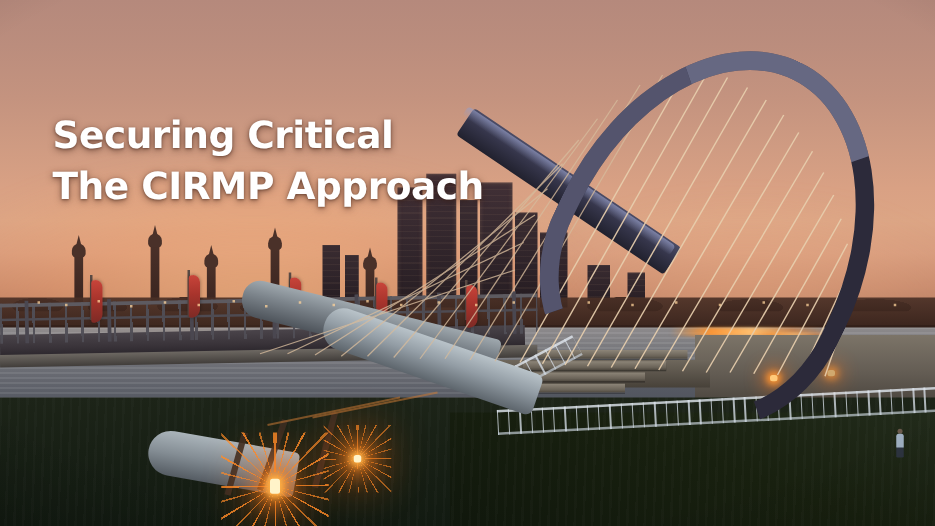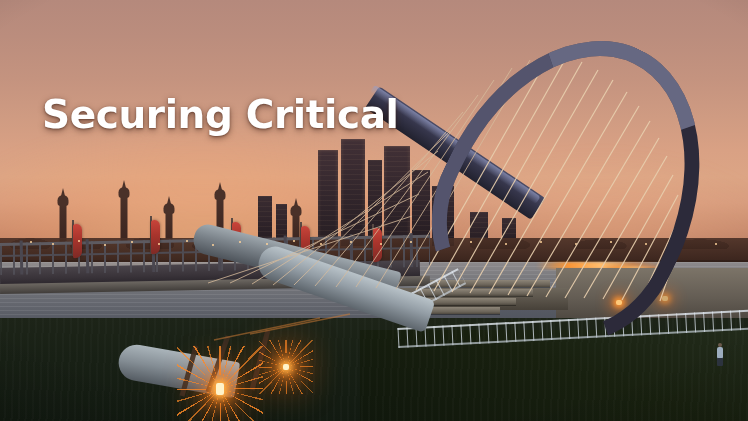--- a/index.html
+++ b/index.html
@@ -290,21 +290,21 @@
     position:absolute;inset:0;pointer-events:none;
     background:radial-gradient(ellipse 120% 110% at 50% 42%, rgba(0,0,0,0) 52%, rgba(0,0,0,.38) 100%);
   }
 
   
   .title{
     position:absolute;left:42px;top:68px;width:520px;
     color:#ffffff;
     font-family:"DejaVu Sans","Liberation Sans",sans-serif;
     font-weight:700;
-    font-size:39px;
+    font-size:30px;
     line-height:41px;
     letter-spacing:-0.4px;
     text-shadow:0 2px 6px rgba(60,30,20,.55), 0 1px 2px rgba(50,25,15,.45);
     z-index:20;
   }
   .title .ln{display:block;white-space:nowrap;}
 </style>
 </head>
 <body>
 
@@ -498,15 +498,16 @@
     <div class="rays"></div>
     <div class="core"></div>
   </div>
   <div class="smalllight" style="left:616px;top:300px;"></div>
   <div class="smalllight" style="left:662px;top:296px;opacity:.7;"></div>
 
   <div class="vignette"></div>
 
   <h1 class="title">
     <span class="ln">Securing Critical</span>
+    <span class="ln">The CIRMP Approach</span>
   </h1>
 
 </div>
 
 </body></html>

